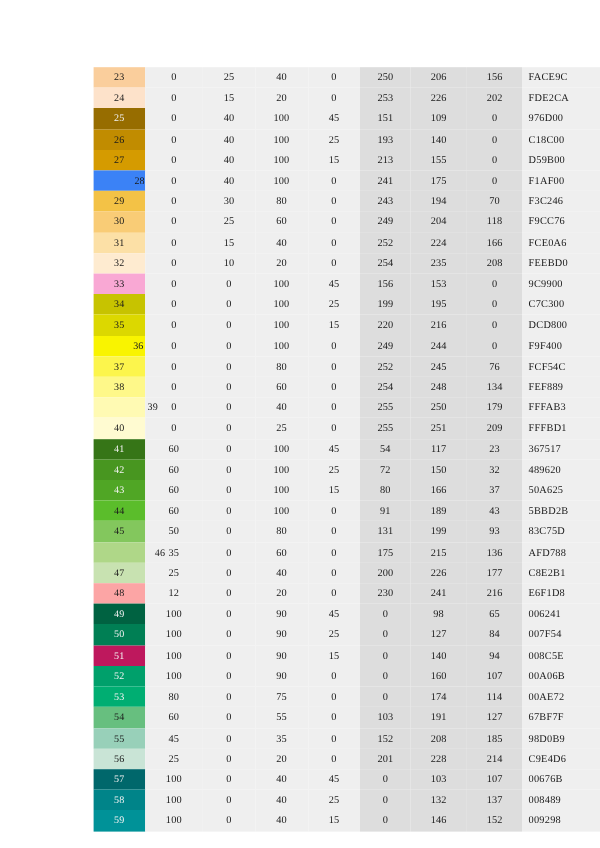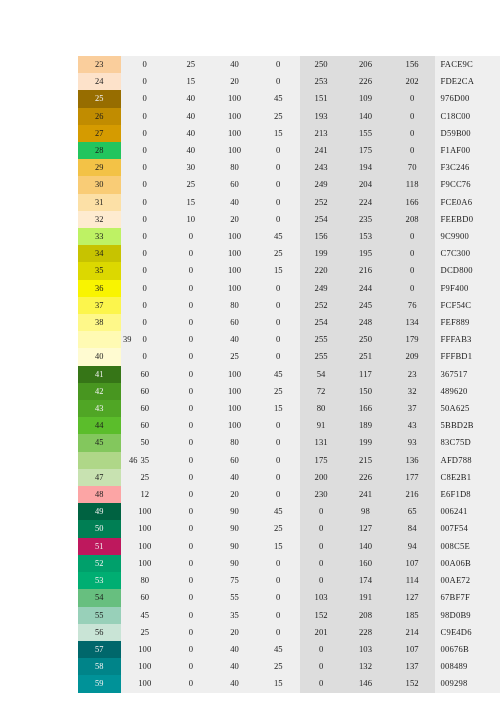--- a/index.html
+++ b/index.html
@@ -136,21 +136,21 @@
           <td class="cmyk c1">0</td>
           <td class="cmyk">40</td>
           <td class="cmyk">100</td>
           <td class="cmyk">15</td>
           <td class="rgb r1">213</td>
           <td class="rgb">155</td>
           <td class="rgb">0</td>
           <td class="hex">D59B00</td>
         </tr>
         <tr>
-          <td class="swatch" style="background: #22c55e;">
+          <td class="swatch" style="background: #3b82f6; text-align: right;">
             <span class="idx" style="color: rgb(27, 27, 27);">28</span>
           </td>
           <td class="cmyk c1">0</td>
           <td class="cmyk">40</td>
           <td class="cmyk">100</td>
           <td class="cmyk">0</td>
           <td class="rgb r1">241</td>
           <td class="rgb">175</td>
           <td class="rgb">0</td>
           <td class="hex">F1AF00</td>
@@ -201,21 +201,21 @@
           <td class="cmyk c1">0</td>
           <td class="cmyk">10</td>
           <td class="cmyk">20</td>
           <td class="cmyk">0</td>
           <td class="rgb r1">254</td>
           <td class="rgb">235</td>
           <td class="rgb">208</td>
           <td class="hex">FEEBD0</td>
         </tr>
         <tr>
-          <td class="swatch" style="background: #bef264;">
+          <td class="swatch" style="background: #f9a8d4;">
             <span class="idx" style="color: rgb(27, 27, 27);">33</span>
           </td>
           <td class="cmyk c1">0</td>
           <td class="cmyk">0</td>
           <td class="cmyk">100</td>
           <td class="cmyk">45</td>
           <td class="rgb r1">156</td>
           <td class="rgb">153</td>
           <td class="rgb">0</td>
           <td class="hex">9C9900</td>
@@ -241,21 +241,21 @@
           <td class="cmyk">0</td>
           <td class="cmyk">100</td>
           <td class="cmyk">15</td>
           <td class="rgb r1">220</td>
           <td class="rgb">216</td>
           <td class="rgb">0</td>
           <td class="hex">DCD800</td>
         </tr>
         <tr>
           <td class="swatch" style="background: rgb(249, 244, 0);">
-            <span class="idx" style="color: rgb(27, 27, 27);">36</span>
+            <span class="idx" style="color: rgb(27, 27, 27); padding-left: 16px;">36</span>
           </td>
           <td class="cmyk c1">0</td>
           <td class="cmyk">0</td>
           <td class="cmyk">100</td>
           <td class="cmyk">0</td>
           <td class="rgb r1">249</td>
           <td class="rgb">244</td>
           <td class="rgb">0</td>
           <td class="hex">F9F400</td>
         </tr>

